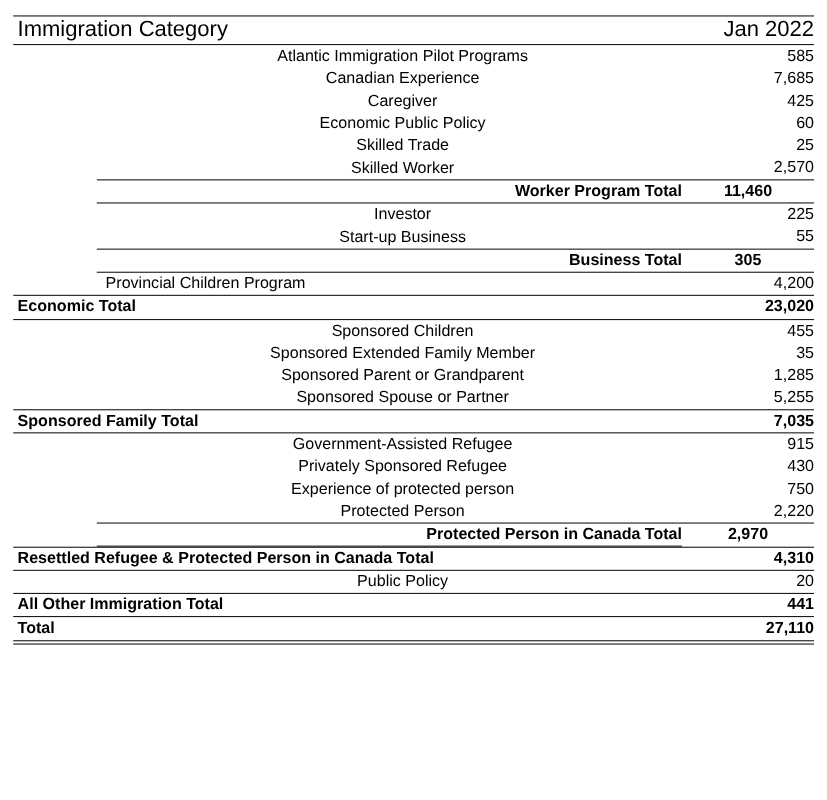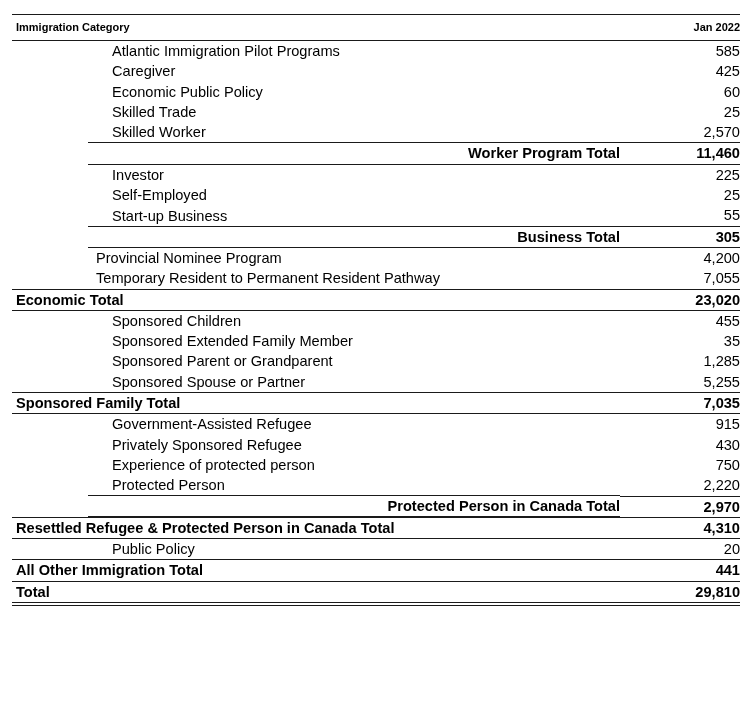--- a/index.html
+++ b/index.html
@@ -42,21 +42,21 @@
   
   col.c-label { width: 608px; }
   col.c-value { width: 120px; }
 
   td.label { text-align: left; }
   td.value { text-align: right; padding-right: 3px; }
 
   
   .ind-0 .label { padding-left: 4px; }     
   .ind-1 .label { padding-left: 84px; }    
-  .ind-2 .label { padding-left: 100px; }   
+  .ind-2 .label { padding-left: 100px; text-align: center; }   
 
   
   .bold td { font-weight: bold; }
 
   
   
   tr.rule-top-0 > td { border-top: 1.3px solid #1a1a1a; }
   tr.rule-bot-0 > td { border-bottom: 1.3px solid #1a1a1a; }
 
   
@@ -66,26 +66,26 @@
     content: "";
     position: absolute;
     left: 76px;
     right: 0;
     height: 0;
     border-top: 1.3px solid #1a1a1a;
   }
   tr.rule-top-1 > td.label::before { top: -0.65px; }
   tr.rule-bot-1 > td.label::after { bottom: -0.65px; }
   tr.rule-top-1 > td.value { border-top: 1.3px solid #1a1a1a; }
-  tr.rule-bot-1 > td.value { border-bottom: 1.3px solid #1a1a1a; }
+  tr.rule-bot-1 > td.value { border-bottom: 1.3px solid #1a1a1a; text-align: center; }
 
   
   tr.header-row td {
-    font-weight: bold;
-    font-size: 11px;
+    font-weight: normal;
+    font-size: 20px;
     height: 25px;
     line-height: 25px;
     border-top: 1.6px solid #1a1a1a;
     border-bottom: 1.3px solid #1a1a1a;
   }
   tr.header-row td.label { padding-left: 4px; }
 
   
   tr.grand-total td {
     font-weight: bold;
@@ -114,20 +114,24 @@
         <td class="label">Immigration Category</td>
         <td class="value">Jan 2022</td>
       </tr>
     </thead>
     <tbody id="tbody">
         <tr class="ind-2">
           <td class="label">Atlantic Immigration Pilot Programs</td>
           <td class="value">585</td>
         </tr>
         <tr class="ind-2">
+          <td class="label">Canadian Experience</td>
+          <td class="value">7,685</td>
+        </tr>
+        <tr class="ind-2">
           <td class="label">Caregiver</td>
           <td class="value">425</td>
         </tr>
         <tr class="ind-2">
           <td class="label">Economic Public Policy</td>
           <td class="value">60</td>
         </tr>
         <tr class="ind-2">
           <td class="label">Skilled Trade</td>
           <td class="value">25</td>
@@ -138,38 +142,30 @@
         </tr>
         <tr class="ind-1 bold rule-top-1 rule-bot-1">
           <td class="label">Worker Program Total</td>
           <td class="value">11,460</td>
         </tr>
         <tr class="ind-2">
           <td class="label">Investor</td>
           <td class="value">225</td>
         </tr>
         <tr class="ind-2">
-          <td class="label">Self-Employed</td>
-          <td class="value">25</td>
-        </tr>
-        <tr class="ind-2">
           <td class="label">Start-up Business</td>
           <td class="value">55</td>
         </tr>
         <tr class="ind-1 bold rule-top-1 rule-bot-1">
           <td class="label">Business Total</td>
           <td class="value">305</td>
         </tr>
         <tr class="ind-1">
-          <td class="label">Provincial Nominee Program</td>
+          <td class="label">Provincial Children Program</td>
           <td class="value">4,200</td>
-        </tr>
-        <tr class="ind-1">
-          <td class="label">Temporary Resident to Permanent Resident Pathway</td>
-          <td class="value">7,055</td>
         </tr>
         <tr class="ind-0 bold rule-top-0 rule-bot-0">
           <td class="label">Economic Total</td>
           <td class="value">23,020</td>
         </tr>
         <tr class="ind-2">
           <td class="label">Sponsored Children</td>
           <td class="value">455</td>
         </tr>
         <tr class="ind-2">
@@ -217,18 +213,18 @@
           <td class="value">20</td>
         </tr>
         <tr class="ind-0 bold rule-top-0 rule-bot-0">
           <td class="label">All Other Immigration Total</td>
           <td class="value">441</td>
         </tr>
       </tbody>
     <tfoot>
       <tr class="grand-total ind-0">
         <td class="label">Total</td>
-        <td class="value">29,810</td>
+        <td class="value">27,110</td>
       </tr>
     </tfoot>
   </table>
   <div id="double-rule"></div>
 </div>
 
 </body></html>

